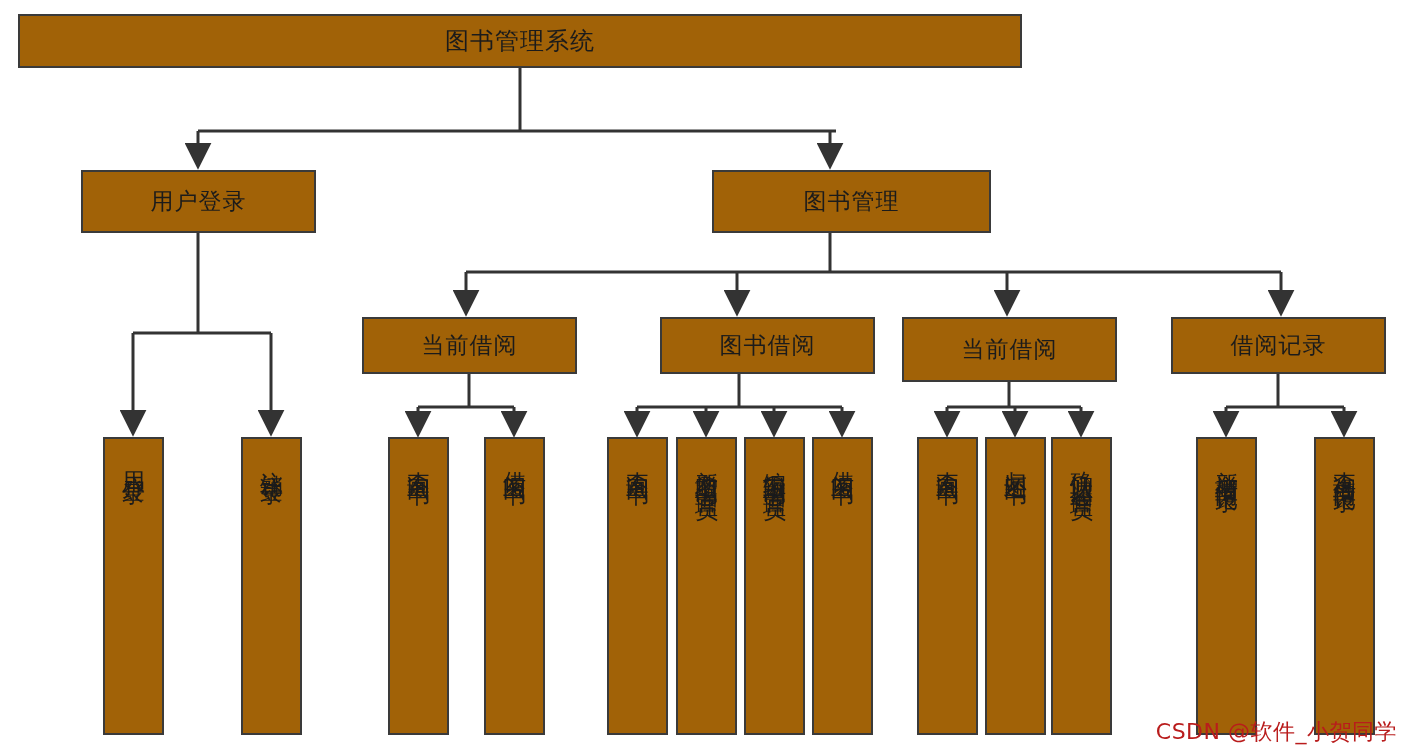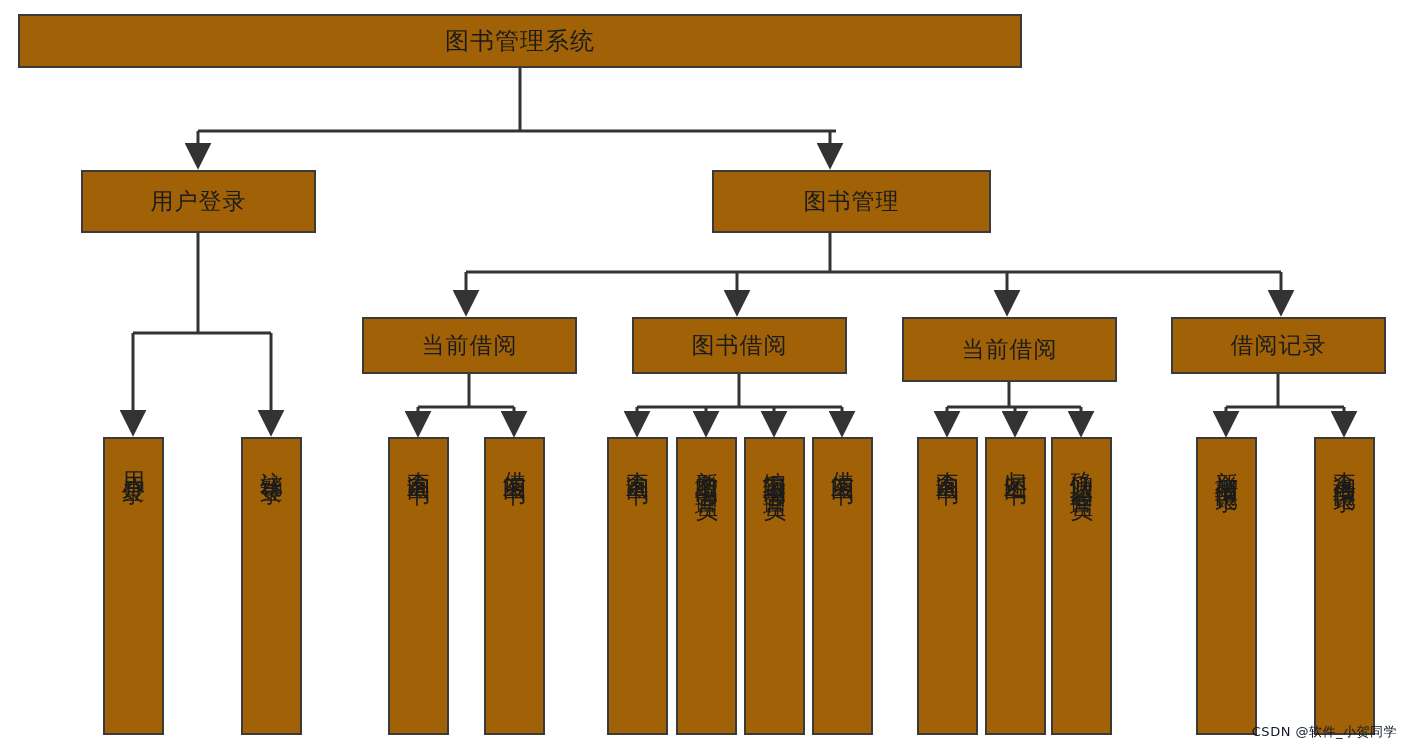--- a/index.html
+++ b/index.html
@@ -58,23 +58,23 @@
     white-space: nowrap;
     color: #1b1b1b;
   }
   
   #node-root.horiz {
     font-size: 24px;
   }
   .watermark {
     position: absolute;
     right: 8px;
-    bottom: 6px;
-    font-size: 13px;
-    color: #0f172a;
+    bottom: 0;
+    font-size: 22px;
+    color: #b91c1c;
     white-space: nowrap;
     letter-spacing: 0.5px;
     z-index: 5;
   }
 </style>
 </head>
 <body>
 
 <div id="diagram">
 
@@ -129,21 +129,21 @@
   </svg>
 
   <div class="node horiz" id="node-root" style="left:18px; top:14px; width:1004px; height:54px;">图书管理系统</div>
 
   <div class="node horiz" style="left:81px; top:170px; width:235px; height:63px;">用户登录</div>
 
   <div class="node horiz" style="left:712px; top:170px; width:279px; height:63px;">图书管理</div>
 
   <div class="node horiz" style="left:362px; top:317px; width:215px; height:57px;">当前借阅</div>
 
-  <div class="node horiz" style="left:632px; top:317px; width:215px; height:57px;">图书借阅</div>
+  <div class="node horiz" style="left:660px; top:317px; width:215px; height:57px;">图书借阅</div>
 
   <div class="node horiz" style="left:902px; top:317px; width:215px; height:65px;">当前借阅</div>
 
   <div class="node horiz" style="left:1171px; top:317px; width:215px; height:57px;">借阅记录</div>
 
   <div class="node vert" style="left:103px; top:437px; width:61px; height:298px;">
     <span class="vtext">用户登录</span>
   </div>
 
   <div class="node vert" style="left:241px; top:437px; width:61px; height:298px;">

